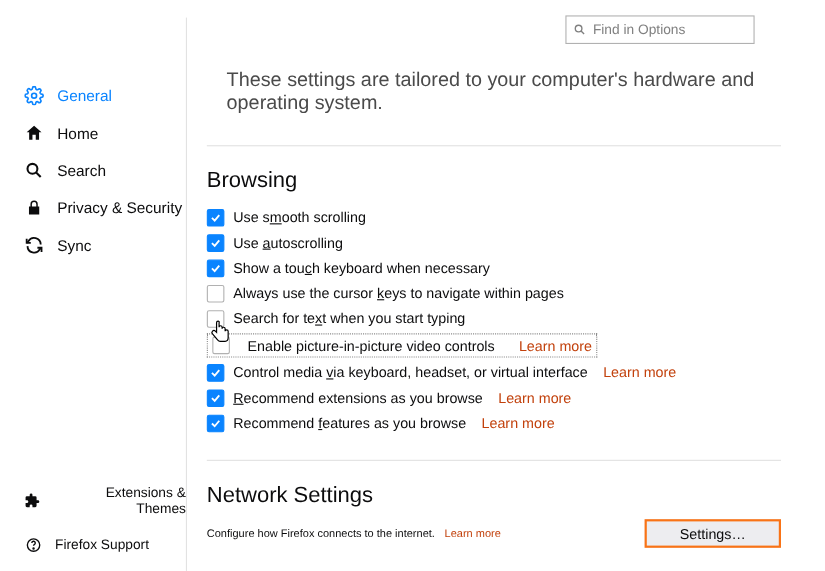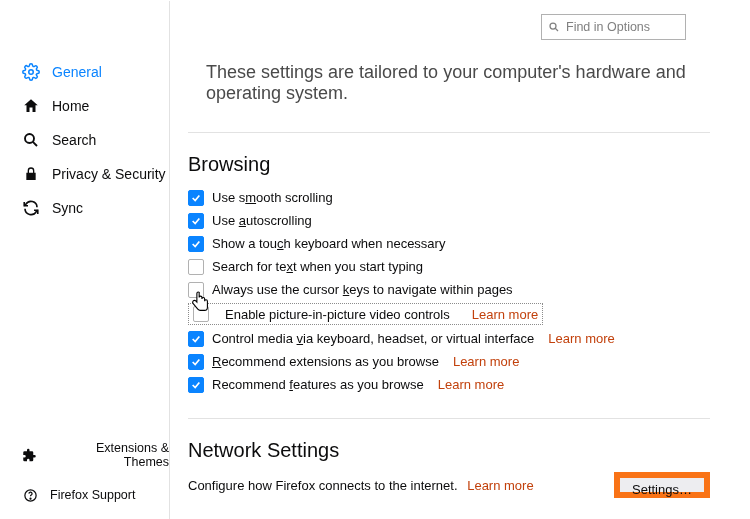--- a/index.html
+++ b/index.html
@@ -1,46 +1,46 @@
 <!DOCTYPE html>
 <html><head>
 <meta charset="utf-8">
 <style>
   * { box-sizing: border-box; }
   html, body { margin: 0; padding: 0; font-family: "Segoe UI", Arial, sans-serif; font-size: 13px; color: #0c0c0d; background: #fff; }
   .page { width: 750px; height: 519px; position: relative; overflow: hidden; }
-  .sidebar { position: absolute; left: 0; top: 1px; bottom: 0; width: 170px; border-right: 1px solid #e2e2e2; padding-top: 56px; }
+  .sidebar { position: absolute; left: 0; top: 16px; bottom: 0; width: 170px; border-right: 1px solid #e2e2e2; padding-top: 56px; }
   .sidebar .nav { display: flex; flex-direction: column; gap: 4px; }
   .nav-item { display: flex; align-items: center; gap: 12px; padding: 6px 0 6px 22px; font-size: 14px; cursor: pointer; }
   .nav-item .ic { width: 18px; height: 18px; display: inline-flex; align-items: center; justify-content: center; color: #0c0c0d; }
   .nav-item.active { color: #0a84ff; }
   .nav-item.active .ic { color: #0a84ff; }
   .sidebar-bottom { position: absolute; bottom: 10px; left: 0; right: 0; display: flex; flex-direction: column; gap: 6px; text-align: right; }
   .sidebar-bottom .nav-item { font-size: 12.5px; }
   .sidebar-bottom .ic { width: 16px; height: 16px; }
   .content { position: absolute; left: 170px; right: 0; top: 0; bottom: 0; padding: 14px 40px 10px 18px; overflow: hidden; }
-  .search { position: absolute; right: 64px; top: 14px; width: 145px; height: 26px; border: 1px solid #b1b1b1; display: flex; align-items: center; padding: 0 6px; background: #fff; }
+  .search { position: absolute; right: 64px; top: 14px; width: 172px; height: 26px; border: 1px solid #b1b1b1; display: flex; align-items: center; padding: 0 6px; background: #fff; }
   .search .sg { color: #808080; margin-right: 4px; display:inline-flex; }
   .search input { border: none; outline: none; font-size: 12.5px; color: #4a4a4a; background: transparent; width: 100%; }
   .search input::placeholder { color: #808080; }
   .intro { margin-top: 48px; margin-left: 18px; color: #4a4a4a; font-size: 18px; }
   .hr { border-top: 1px solid #e2e2e2; margin: 28px 0 0 0; }
   .section-title { font-size: 20px; font-weight: 400; color: #0c0c0d; margin: 20px 0 10px 0; }
   .row { display: flex; align-items: center; gap: 8px; padding: 3.5px 0; font-size: 13px; }
   .cb { width: 16px; height: 16px; border: 1px solid #b1b1b1; border-radius: 2px; display: inline-flex; align-items: center; justify-content: center; background: #fff; flex-shrink: 0; }
   .cb.checked { background: #0a84ff; border-color: #0a84ff; }
   .cb.checked svg { display: block; }
   .cb svg { display: none; }
   .lbl { color: #0c0c0d; }
   .link { color: #c2410c; cursor: pointer; margin-left: 6px; }
   .row.boxed { border: 1px dotted #8c8c8c; padding: 2px 4px; margin: 2px 0; display: inline-flex; gap: 16px; }
   .cursor { position: absolute; left: 190px; top: 290px; pointer-events: none; }
   .net-row { display: flex; align-items: center; justify-content: space-between; margin-top: 10px; }
-  .net-desc { font-size: 13px; color: #0c0c0d; }
-  .settings-btn { width: 96px; height: 26px; background: #ededf0; border: 6px solid #f97316; font-size: 13px; text-align: center; line-height: 24px; cursor: pointer; }
+  .net-desc { font-size: 10px; color: #0c0c0d; }
+  .settings-btn { width: 124px; height: 26px; background: #ededf0; border: 2px solid #f97316; font-size: 13px; text-align: center; line-height: 24px; cursor: pointer; }
   u.acc { text-decoration: underline; text-decoration-thickness: 1px; }
 </style>
 </head>
 <body>
 <div class="page">
 
 <div class="sidebar">
   <div class="nav">
     <div class="nav-item active">
       <span class="ic">
@@ -143,24 +143,24 @@
             <span class="lbl">Use <u class="acc">a</u>utoscrolling</span>
           </div><div class="row">
             <span class="cb checked">
               <svg width="10" height="10" viewBox="0 0 24 24" fill="none" stroke="#fff" stroke-width="4">
                 <polyline points="4,12 10,18 20,6"></polyline>
               </svg>
             </span>
             <span class="lbl">Show a tou<u class="acc">c</u>h keyboard when necessary</span>
           </div><div class="row">
             <span class="cb"></span>
+            <span class="lbl">Always use the cursor <u class="acc">k</u>eys to navigate within pages</span>
+          </div><div class="row">
+            <span class="cb"></span>
             <span class="lbl">Search for te<u class="acc">x</u>t when you start typing</span>
-          </div><div class="row">
-            <span class="cb"></span>
-            <span class="lbl">Always use the cursor <u class="acc">k</u>eys to navigate within pages</span>
           </div><div class="row boxed">
             <span class="cb"></span>
             <span class="lbl">Enable picture-in-picture video controls</span>
             <span class="link">Learn more</span>
           </div><div class="row">
             <span class="cb checked">
               <svg width="10" height="10" viewBox="0 0 24 24" fill="none" stroke="#fff" stroke-width="4">
                 <polyline points="4,12 10,18 20,6"></polyline>
               </svg>
             </span>

